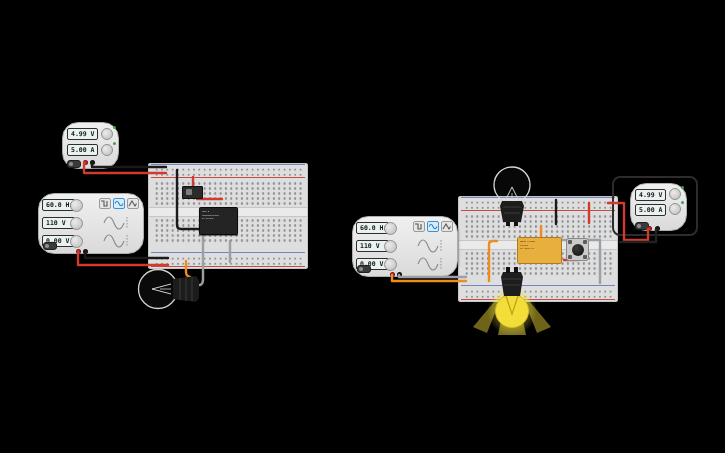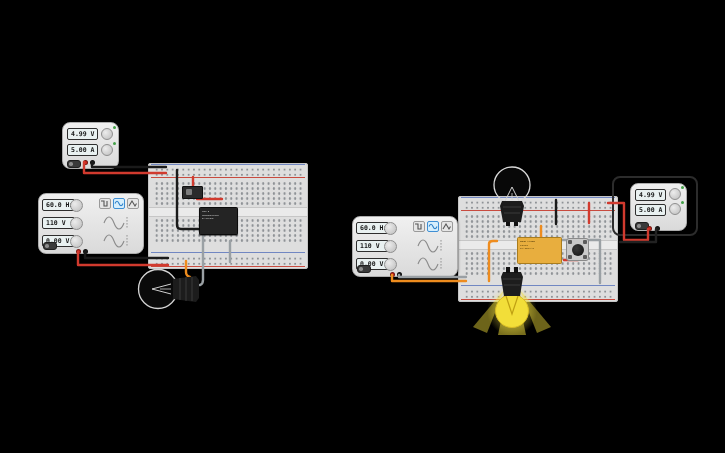--- a/index.html
+++ b/index.html
@@ -15,21 +15,21 @@
   .rail-b{top:92px;height:10px;background-size:5.33px 5.2px;}
   .bank-a{top:17px;height:25px;}
   .bank-b{top:54px;height:25px;}
   .bline{position:absolute;left:3px;right:3px;height:1.2px;}
   .bline.red{background:#c84b3f;}
   .bline.blue{background:#7187c2;}
   .channel{position:absolute;left:1px;right:1px;top:44px;height:8px;background:#eaeaea;
            border-top:1px solid #c6c6c6;border-bottom:1px solid #c6c6c6;}
   
   .panel{position:absolute;background:linear-gradient(#f0f0f0,#dadada);border:1px solid #adadad;
-         border-radius:8px;box-shadow:0 1px 3px rgba(0,0,0,.55);}
+         border-radius:16px;box-shadow:0 1px 3px rgba(0,0,0,.55);}
   .disp{position:absolute;background:#e9f1f1;border:1.5px solid #2e2e2e;border-radius:2px;
         font:bold 6.5px "DejaVu Sans Mono",monospace;color:#141414;display:flex;
         align-items:center;padding-left:3px;box-sizing:border-box;}
   .knob{position:absolute;border-radius:50%;width:13px;height:13px;
         background:radial-gradient(circle at 35% 35%,#ececec,#bcbcbc);border:1px solid #8f8f8f;box-sizing:border-box;}
   .knob.sm{width:12px;height:12px;}
   .leddot{position:absolute;width:3px;height:3px;border-radius:50%;background:#43a047;}
   .toggle{position:absolute;width:12px;height:6px;border-radius:3px;background:#3a3a3a;border:1px solid #1f1f1f;}
   .toggle:after{content:"";position:absolute;left:1px;top:1px;width:3.5px;height:3.5px;border-radius:50%;background:#8d8d8d;}
   .term{position:absolute;width:5px;height:5px;border-radius:50%;border:1px solid rgba(0,0,0,.45);box-sizing:border-box;}

